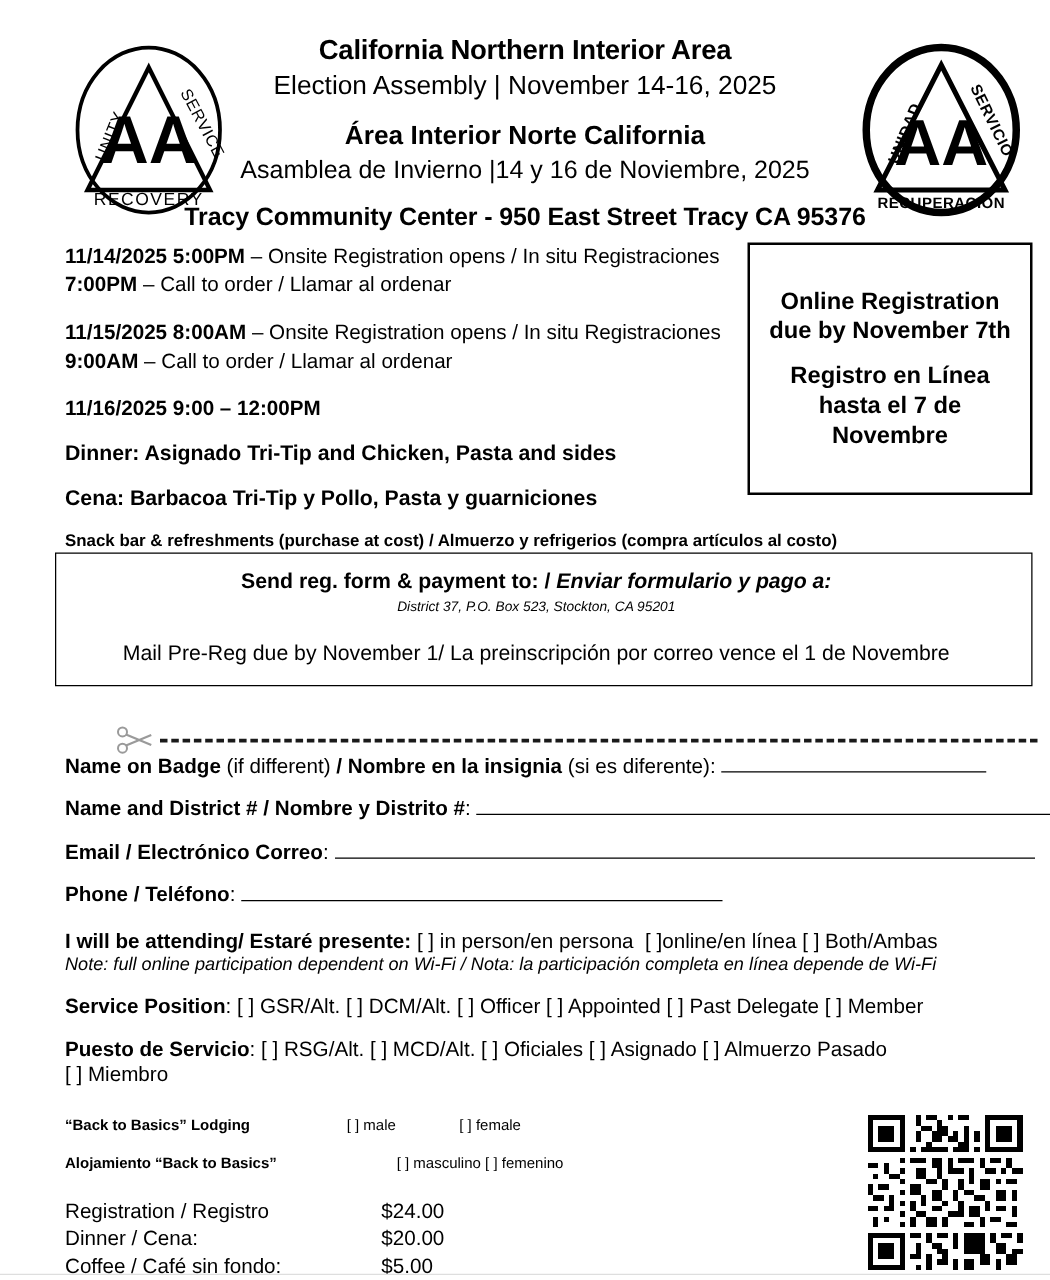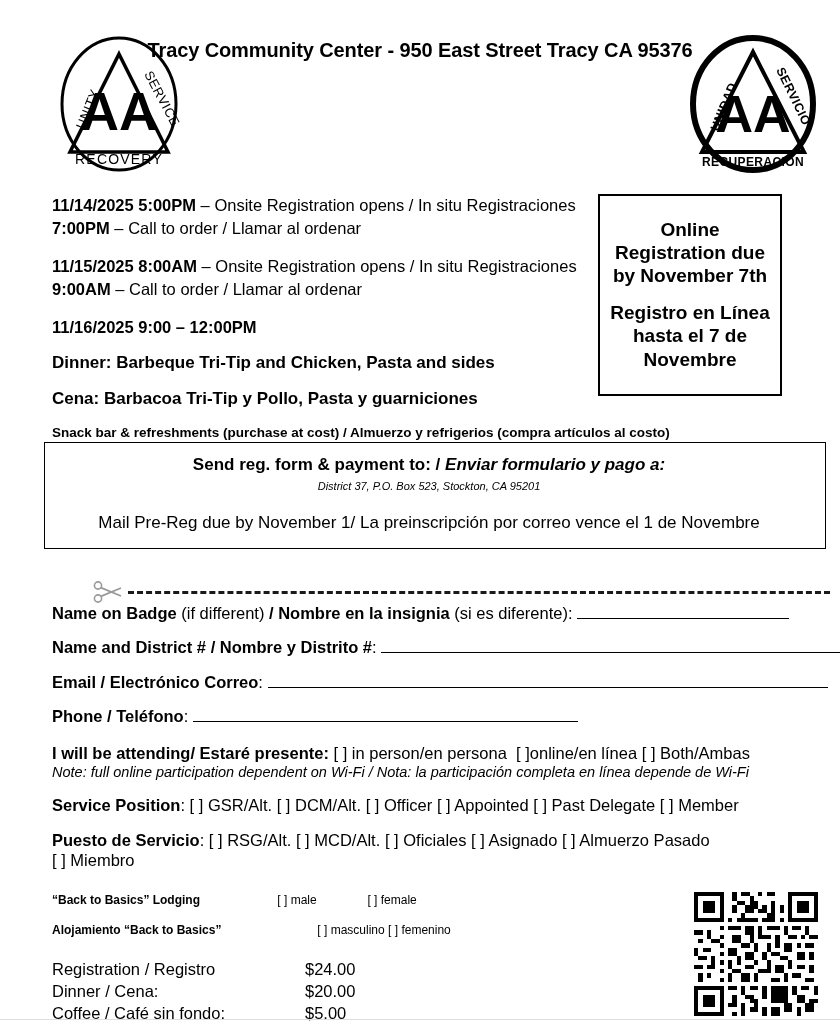--- a/index.html
+++ b/index.html
@@ -110,21 +110,21 @@
     font-weight: bold;
     margin-top: 4px;
     white-space: nowrap;
   }
 
   
   .online-box {
     position: absolute;
     left: 598px;
     top: 0px;
-    width: 184px;
+    width: 228px;
     height: 202px;
     border: 2.5px solid #000;
     box-sizing: border-box;
     display: flex;
     flex-direction: column;
     justify-content: center;
     text-align: center;
     padding: 4px 6px;
   }
   .online-box .ob1 {
@@ -319,20 +319,26 @@
         <polygon points="65,18 116,118 14,118" fill="none" stroke="#000" stroke-width="4"></polygon>
         <text x="65" y="98" text-anchor="middle" font-family="Liberation Sans, sans-serif" font-size="52" font-weight="bold" fill="#000">AA</text>
         <text x="65" y="132" text-anchor="middle" font-family="Liberation Sans, sans-serif" font-size="12" font-weight="bold" letter-spacing="0.4" fill="#000">RECUPERACION</text>
         <g fill="#000" font-family="Liberation Sans, sans-serif" font-size="12.5" font-weight="bold" letter-spacing="0.4">
           <text transform="translate(30,98) rotate(-68)">UNIDAD</text>
           <text transform="translate(88,36) rotate(64)">SERVICIO</text>
         </g>
       </svg>
     </div>
 
+    <div class="header-text">
+      <div class="h-line1">California Northern Interior Area</div>
+      <div class="h-line2">Election Assembly | November 14-16, 2025</div>
+      <div class="h-line3">Área Interior Norte California</div>
+      <div class="h-line4">Asamblea de Invierno |14 y 16 de Noviembre, 2025</div>
+    </div>
     <div class="h-venue">Tracy Community Center - 950 East Street Tracy CA 95376</div>
   </div>
 
   <div class="mid">
 
     <div class="schedule">
 
       <div class="sched-group">
         <div class="sched-line"><b>11/14/2025 5:00PM</b><span> – Onsite Registration opens / In situ Registraciones</span></div>
         <div class="sched-line"><b>7:00PM</b><span> – Call to order / Llamar al ordenar</span></div>
@@ -340,21 +346,21 @@
 
       <div class="sched-group">
         <div class="sched-line"><b>11/15/2025 8:00AM</b><span> – Onsite Registration opens / In situ Registraciones</span></div>
         <div class="sched-line"><b>9:00AM</b><span> – Call to order / Llamar al ordenar</span></div>
       </div>
 
       <div class="sched-group">
         <div class="sched-line"><b>11/16/2025 9:00 – 12:00PM</b></div>
       </div>
 
-      <div class="meal">Dinner: Barbeque Tri-Tip and Chicken, Pasta and sides</div>
+      <div class="meal">Dinner: Asignado Tri-Tip and Chicken, Pasta and sides</div>
       <div class="meal">Cena: Barbacoa Tri-Tip y Pollo, Pasta y guarniciones</div>
       <div class="snack">Snack bar &amp; refreshments (purchase at cost) / Almuerzo y refrigerios (compra artículos al costo)</div>
     </div>
 
     <div class="online-box">
       <div class="ob1">Online Registration due by November 7th</div>
       <div class="ob2">Registro en Línea hasta el 7 de Novembre</div>
     </div>
 
     <div class="send-box">

